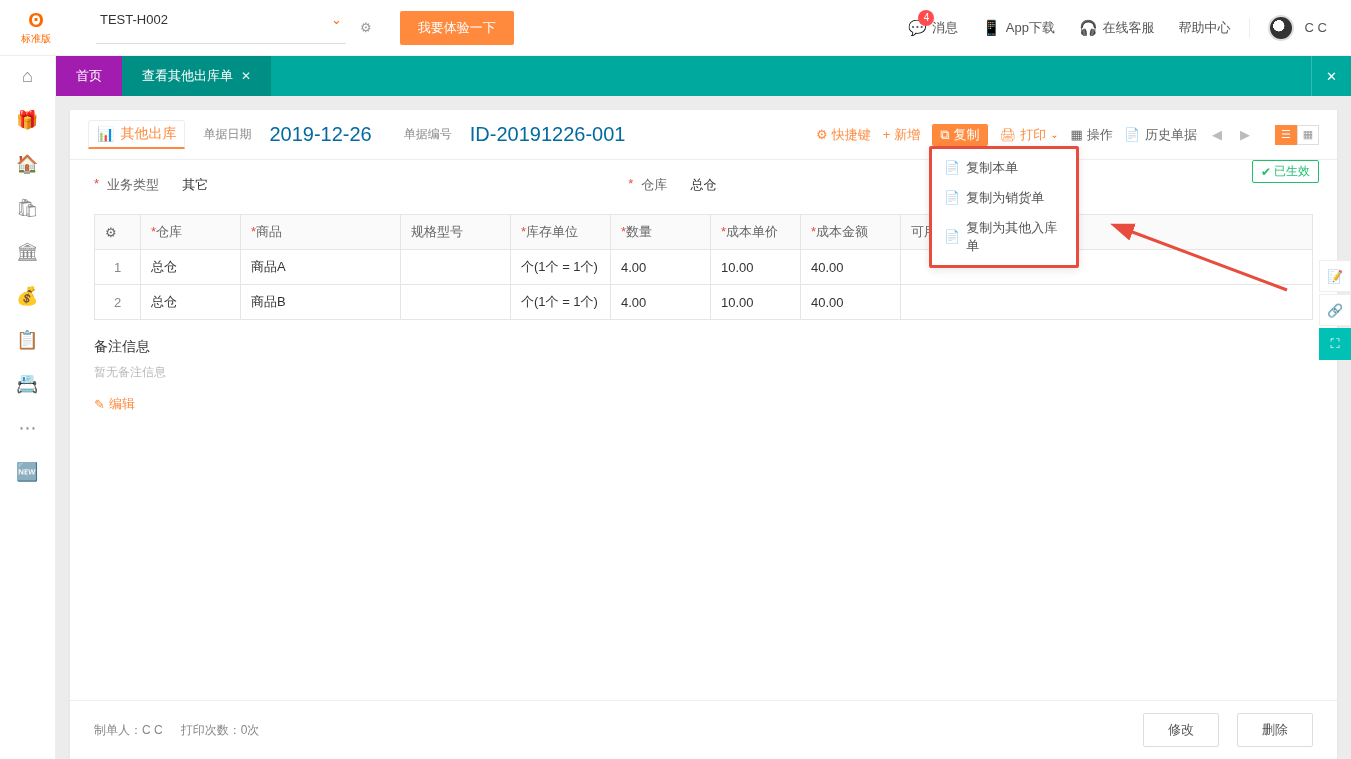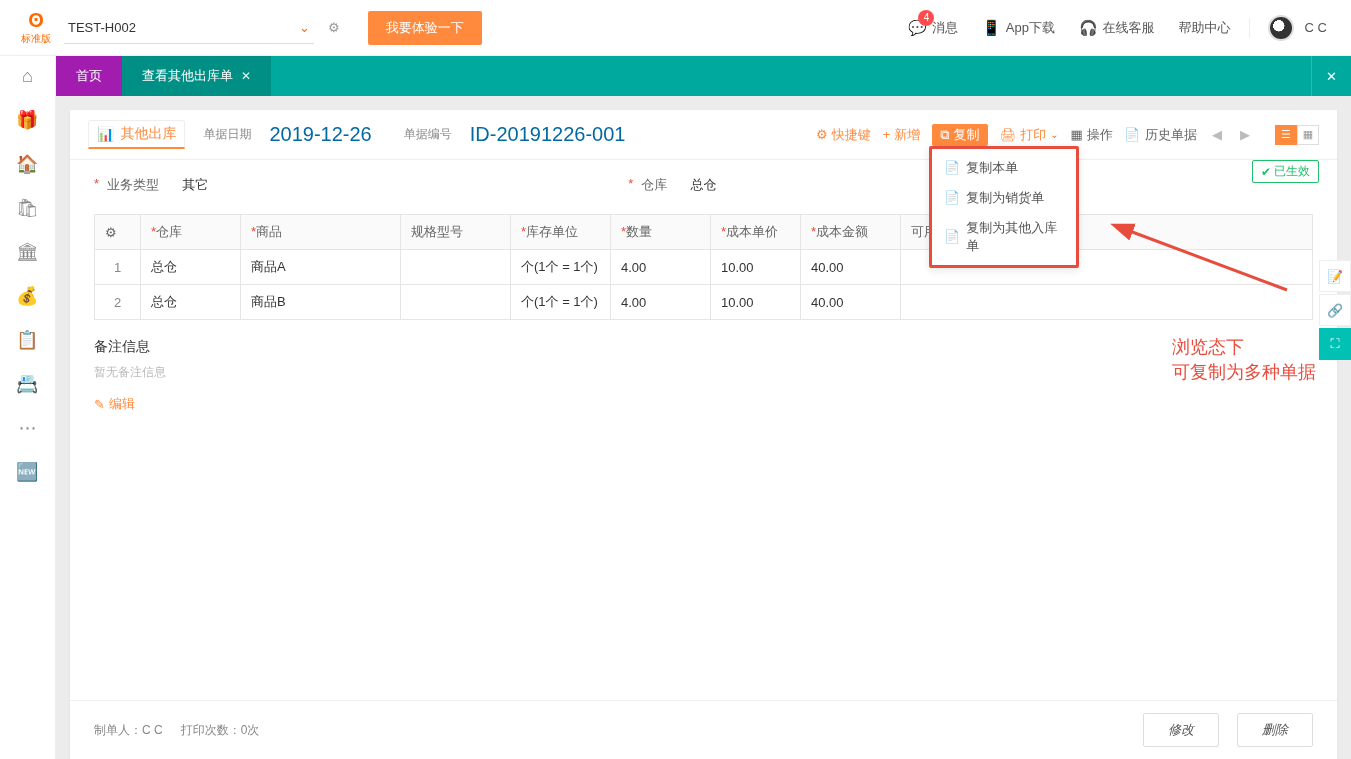--- a/index.html
+++ b/index.html
@@ -3,21 +3,21 @@
 <meta charset="utf-8">
 <style>
 * { box-sizing: border-box; margin: 0; padding: 0; }
 body { font-family: "Microsoft YaHei", -apple-system, sans-serif; font-size: 13px; color: #333; background: #f5f5f5; }
 
 
 .top-header { height: 56px; background: #fff; display: flex; align-items: center; padding: 0 12px; border-bottom: 1px solid #eee; }
 .logo-block { width: 48px; display: flex; flex-direction: column; align-items: center; gap: 0; }
 .logo-icon { color: #ff6a00; font-size: 20px; font-weight: bold; }
 .logo-text { color: #ff6a00; font-size: 10px; }
-.store-select { margin-left: 4px; width: 250px; height: 32px; border-bottom: 1px solid #ddd; display: flex; align-items: center; justify-content: space-between; padding: 0 4px; color: #333; }
+.store-select { margin-left: 36px; width: 250px; height: 32px; border-bottom: 1px solid #ddd; display: flex; justify-content: space-between; padding: 0 4px; color: #333; }
 .store-select .chev { color: #ff6a00; }
 .gear-btn { margin-left: 14px; color: #999; cursor: pointer; }
 .try-btn { margin-left: 28px; background: #ff8a3d; color: #fff; border: none; height: 34px; padding: 0 18px; border-radius: 2px; cursor: pointer; font-size: 13px; }
 .header-spacer { flex: 1; }
 .hdr-item { display: flex; align-items: center; gap: 5px; margin: 0 12px; color: #555; cursor: pointer; position: relative; }
 .hdr-item .ic { color: #888; font-size: 15px; }
 .badge { position: absolute; top: -9px; left: 10px; background: #ff4d4f; color: #fff; font-size: 10px; border-radius: 10px; min-width: 16px; height: 16px; display: flex; align-items: center; justify-content: center; padding: 0 3px; }
 .v-sep { width: 1px; height: 20px; background: #eee; margin: 0 6px; }
 .avatar { width: 26px; height: 26px; border-radius: 50%; background: radial-gradient(circle at 40% 40%, #fff 0 30%, #333 31% 100%); border: 2px solid #ddd; margin-right: 6px; }
 
@@ -89,21 +89,21 @@
 .edit-link { color: #ff8a3d; font-size: 13px; cursor: pointer; display: flex; align-items: center; gap: 4px; }
 
 
 .right-float { position: fixed; right: 0; top: 260px; display: flex; flex-direction: column; gap: 2px; }
 .rf-btn { width: 32px; height: 32px; background: #fff; border: 1px solid #eee; display: flex; align-items: center; justify-content: center; color: #aaa; cursor: pointer; }
 .rf-btn.accent { background: #00c1b3; color: #fff; border-color: #00c1b3; }
 
 
 .card-foot { border-top: 1px solid #eee; padding: 12px 24px; display: flex; align-items: center; gap: 18px; font-size: 12px; color: #888; }
 .foot-spacer { flex: 1; }
-.foot-btn { border: 1px solid #ddd; background: #fff; padding: 7px 24px; border-radius: 2px; cursor: pointer; font-size: 13px; color: #555; font-style: italic; }
+.foot-btn { border: 1px solid #ddd; background: #fff; padding: 7px 24px; border-radius: 2px; cursor: pointer; font-size: 13px; color: #555; }
 
 .annotation-wrap { position: absolute; right: 20px; top: 110px; pointer-events: none; z-index: 15; }
 </style>
 </head>
 <body>
 
 <div class="top-header">
   <div class="logo-block">
     <span class="logo-icon">ʘ</span>
     <span class="logo-text">标准版</span>
@@ -240,24 +240,20 @@
 
         <div class="annotation-wrap">
           <svg width="220" height="90" style="overflow:visible">
             <defs>
                 <marker id="ah" markerWidth="10" markerHeight="10" refX="2" refY="3" orient="auto">
                   <path d="M0,0 L0,6 L8,3 z" fill="#e74c3c"></path>
                 </marker>
               </defs>
             <line x1="190" y1="70" x2="30" y2="10" stroke="#e74c3c" stroke-width="3" marker-end="url(#ah)"></line>
           </svg>
-          <div class="ann-text" style="position:absolute; top:115px; left:75px;">
-            <div>浏览态下</div>
-            <div>可复制为多种单据</div>
-          </div>
         </div>
 
         <div class="card-body">
           <div class="form-row">
             <div class="form-label">
               <span class="req">*</span>
               <span>业务类型</span>
               &nbsp;&nbsp;
               <span class="form-val">其它</span>
             </div>

